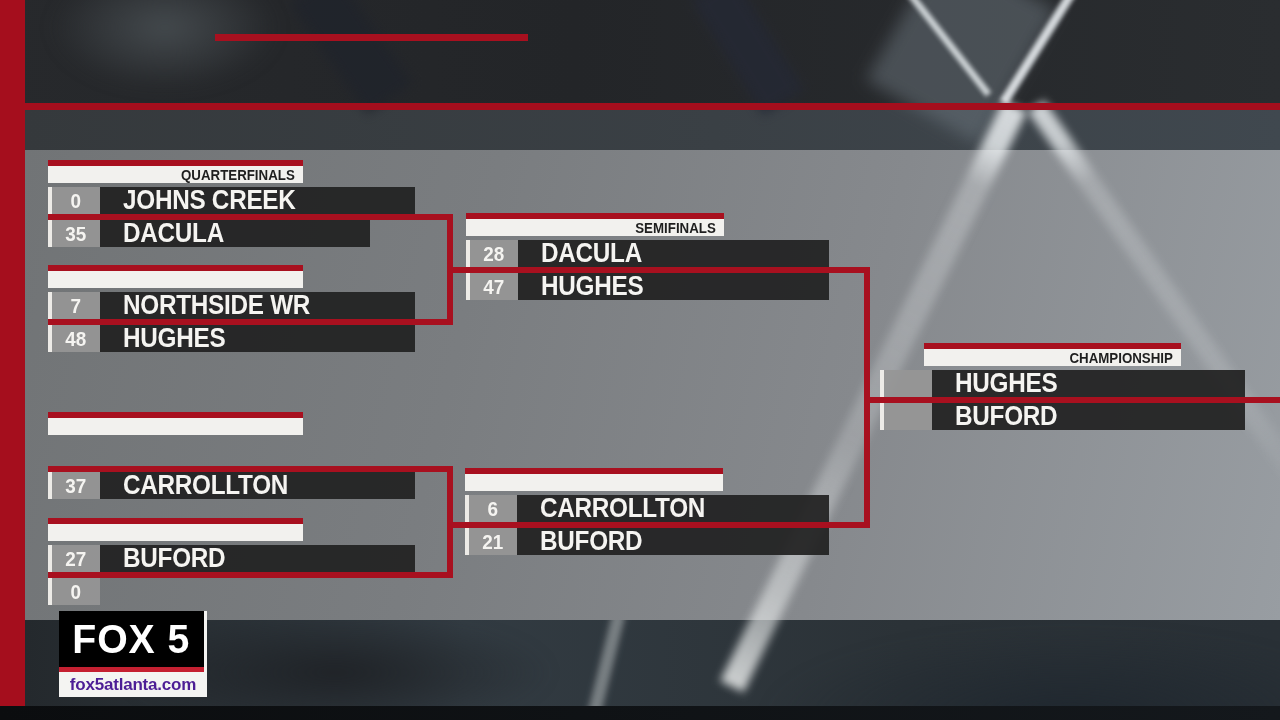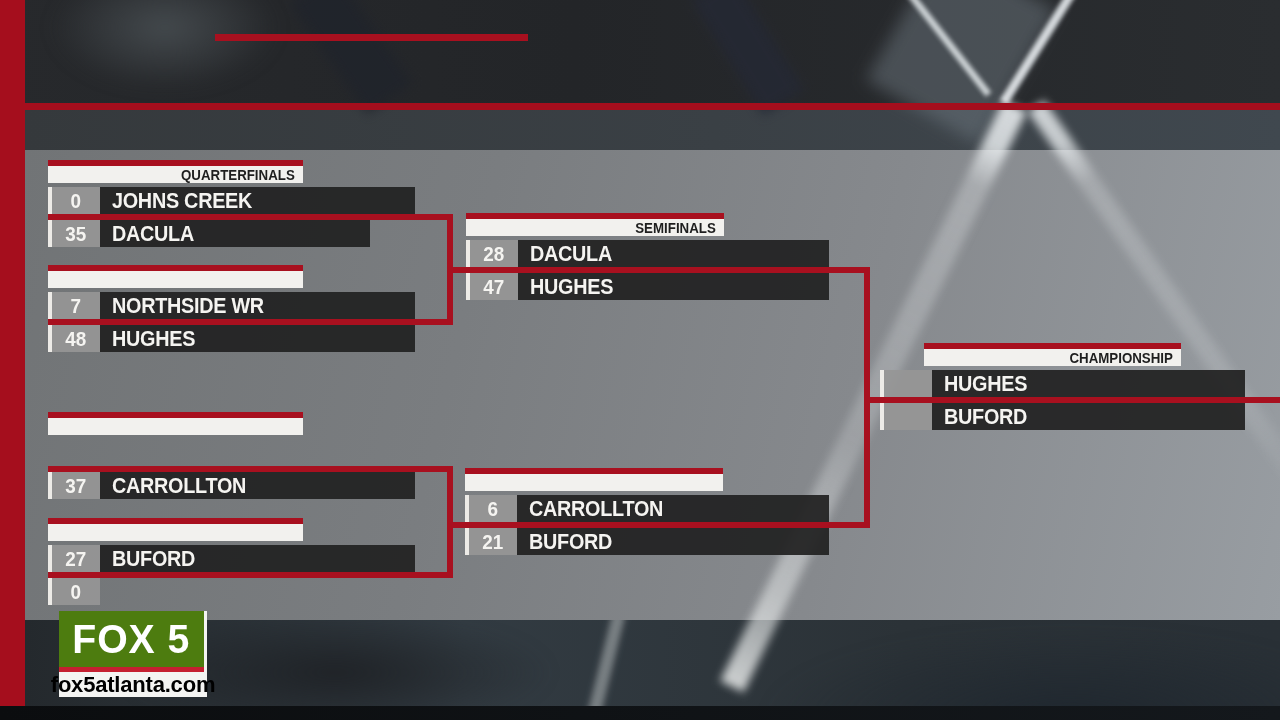--- a/index.html
+++ b/index.html
@@ -76,33 +76,33 @@
   .match-header{z-index:11;}
   .match-header .hline{height:6px;background:var(--red);}
   .match-header .hbar{height:17px;background:var(--white);
     display:flex;align-items:flex-end;justify-content:flex-end;padding:0 8px;}
   .hlabel{color:#1e1e1e;font-size:14px;letter-spacing:0;
     display:inline-block;transform:scaleX(.95);transform-origin:right center;}
   .row{position:absolute;height:27px;display:flex;z-index:11;border-left:4px solid #edebe7;}
   .row .score{width:48px;background:rgba(150,150,150,.92);color:var(--ink);
     display:flex;align-items:center;justify-content:center;font-size:21px;}
   .row .team{flex:1;background:rgba(33,33,33,.93);color:var(--ink);
-    display:flex;align-items:center;padding-left:12px;font-size:22px;}
+    display:flex;align-items:center;padding-left:23px;font-size:27px;}
   .cond{display:inline-block;transform:scaleX(.9);transform-origin:left center;letter-spacing:-.3px;}
   .cond-c{display:inline-block;transform:scaleX(.9);transform-origin:center center;}
   .bline{position:absolute;background:var(--red);z-index:12;}
   
   .logo{left:59px;top:611px;width:148px;height:86px;background:#f4f4f2;z-index:11;}
-  .logo-blue{height:56px;background:#4d7c0f;margin-right:3px;
+  .logo-blue{height:56px;background:#000000;margin-right:3px;
     display:flex;align-items:center;justify-content:center;}
   .logo-fox{color:#fff;font-size:40px;letter-spacing:1px;
     display:inline-block;transform:scaleX(.98);}
   .logo-red{height:5px;background:#c52031;margin-right:3px;}
   .logo-white{height:25px;display:flex;align-items:center;justify-content:center;}
-  .logo-site{color:#000000;font-size:22px;letter-spacing:-.2px;}
+  .logo-site{color:#4c1d95;font-size:17px;letter-spacing:-.2px;}
 </style>
 </head>
 <body>
 
 <div id="stage">
 
   <div class="zone zone-top"></div>
   <div class="zone zone-strip"></div>
   <div class="deco deco-top tl-blob"></div>
   <div class="deco deco-top tl-band"></div>

